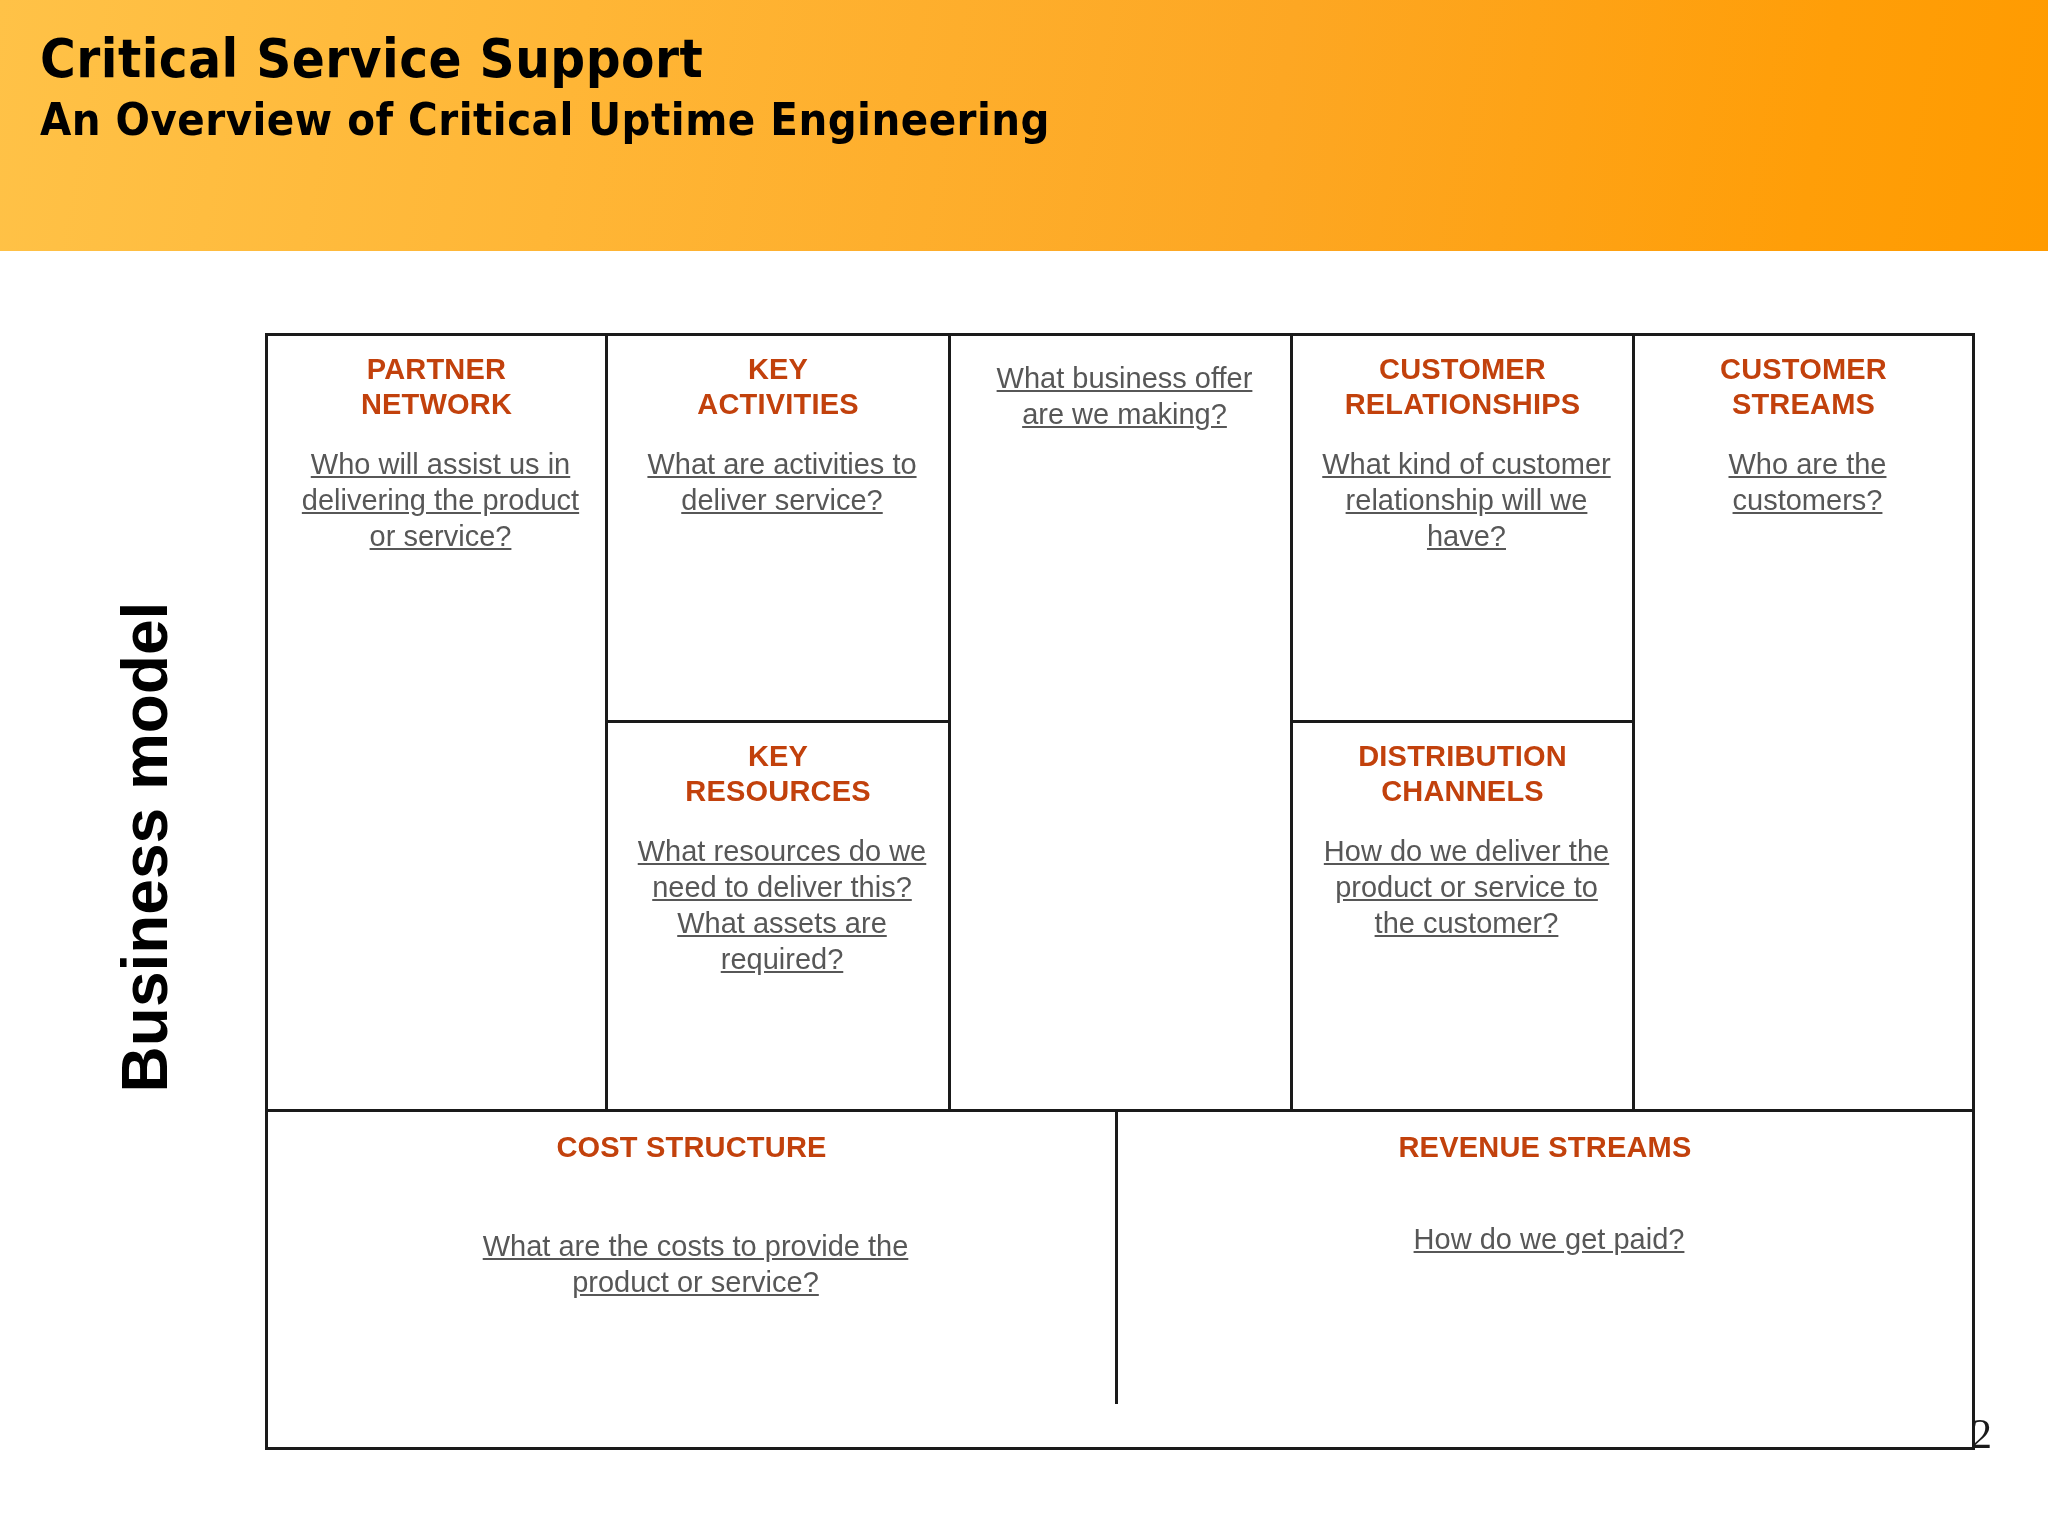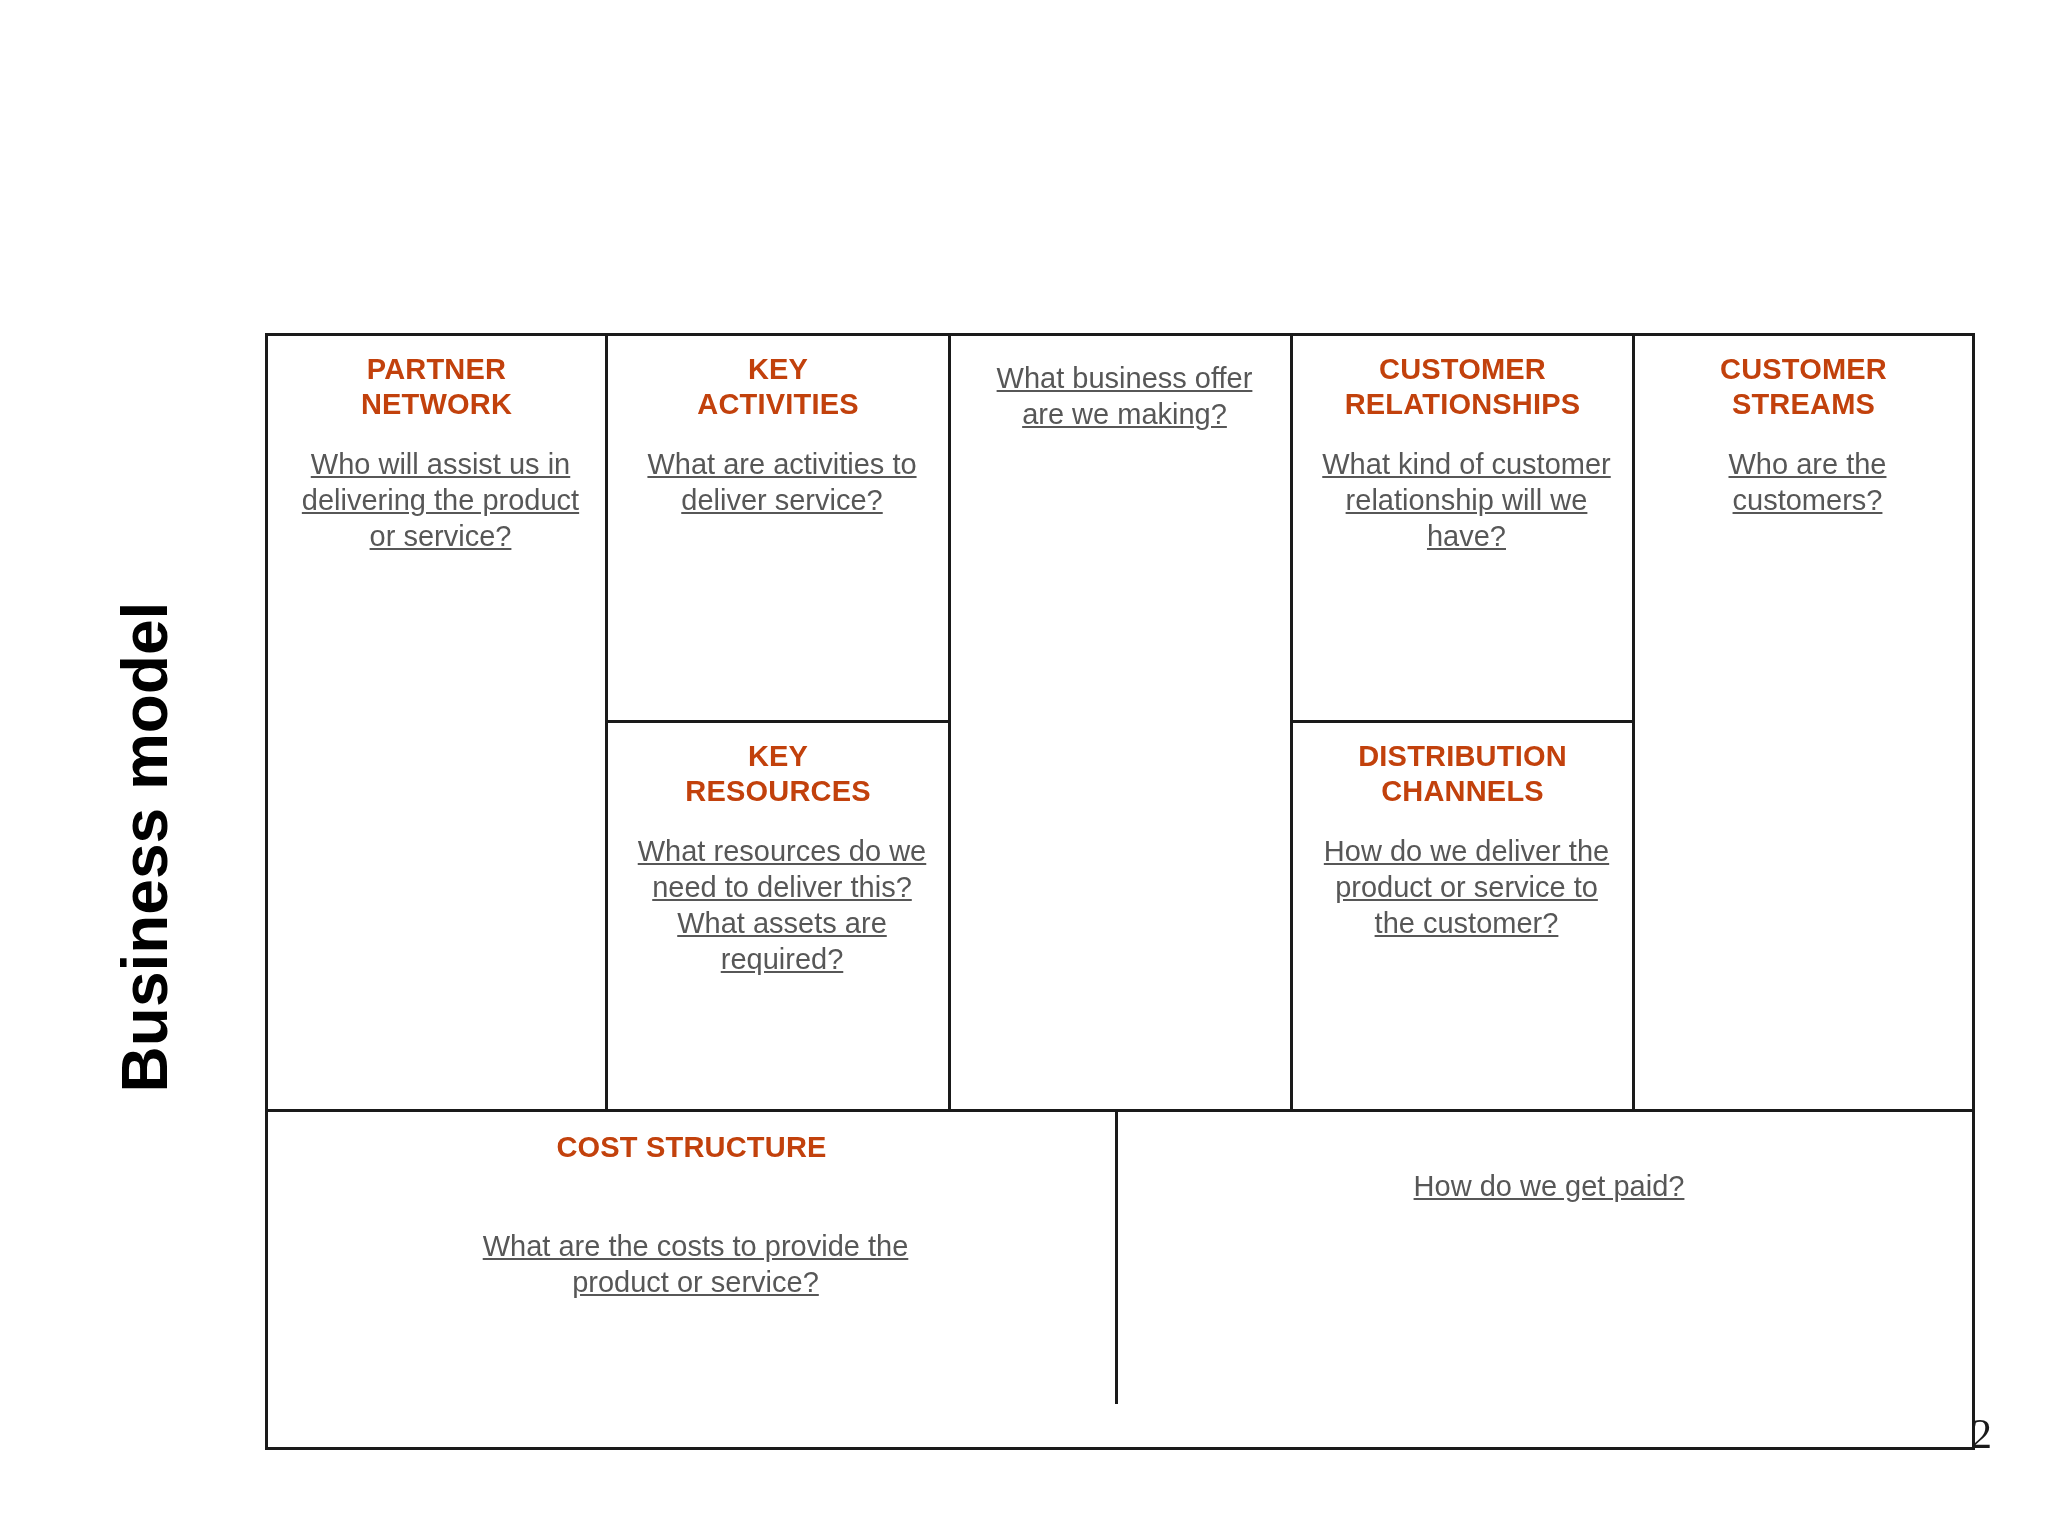--- a/index.html
+++ b/index.html
@@ -126,20 +126,24 @@
     color: #1a1a1a;
     font-family: "Liberation Serif", serif;
     line-height: 44px;
   }
 </style>
 </head>
 <body>
 
 <div id="slide">
 
+  <div id="title-band">
+    <div class="title-line" id="deck-title">Critical Service Support</div>
+    <div class="title-line" id="deck-subtitle">An Overview of Critical Uptime Engineering</div>
+  </div>
 
   <div id="side-label">
     <span class="label-text">Business model</span>
   </div>
 
   <div id="bmc">
 
     <div class="cell bd-r bd-b" style="left:0px; top:0px; width:340px; height:776px;">
       <div class="cell-title">
         <span>PARTNER</span><br>
@@ -193,20 +197,23 @@
     </div>
 
     <div class="cell wide bd-r" style="left:0px; top:776px; width:850px; height:292px;">
       <div class="cell-title">
         <span>COST STRUCTURE</span>
       </div>
       <div class="cell-body" style="max-width:430px; margin:7px auto;">What are the costs to provide the product or service?</div>
     </div>
 
     <div class="cell wide" style="left:850px; top:776px; width:854px; height:335px;">
+      <div class="cell-title">
+        <span>REVENUE STREAMS</span>
+      </div>
       <div class="cell-body" style="max-width:330px; margin:0 auto;">How do we get paid?</div>
     </div>
 
   </div>
 
   <div id="page-number">2</div>
 
 </div>
 
 </body></html>

